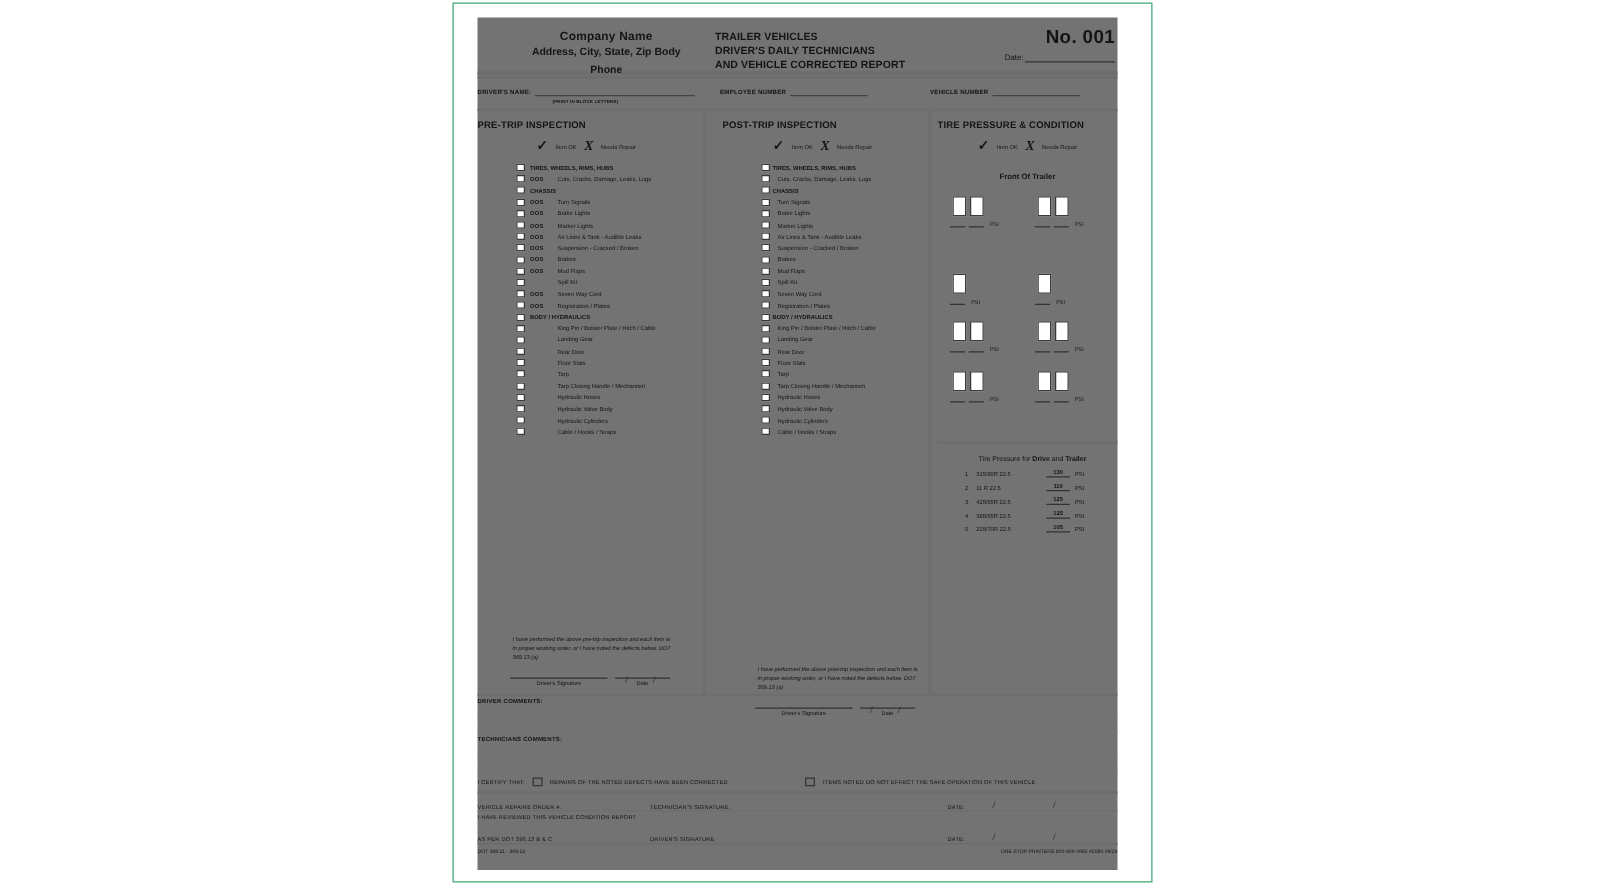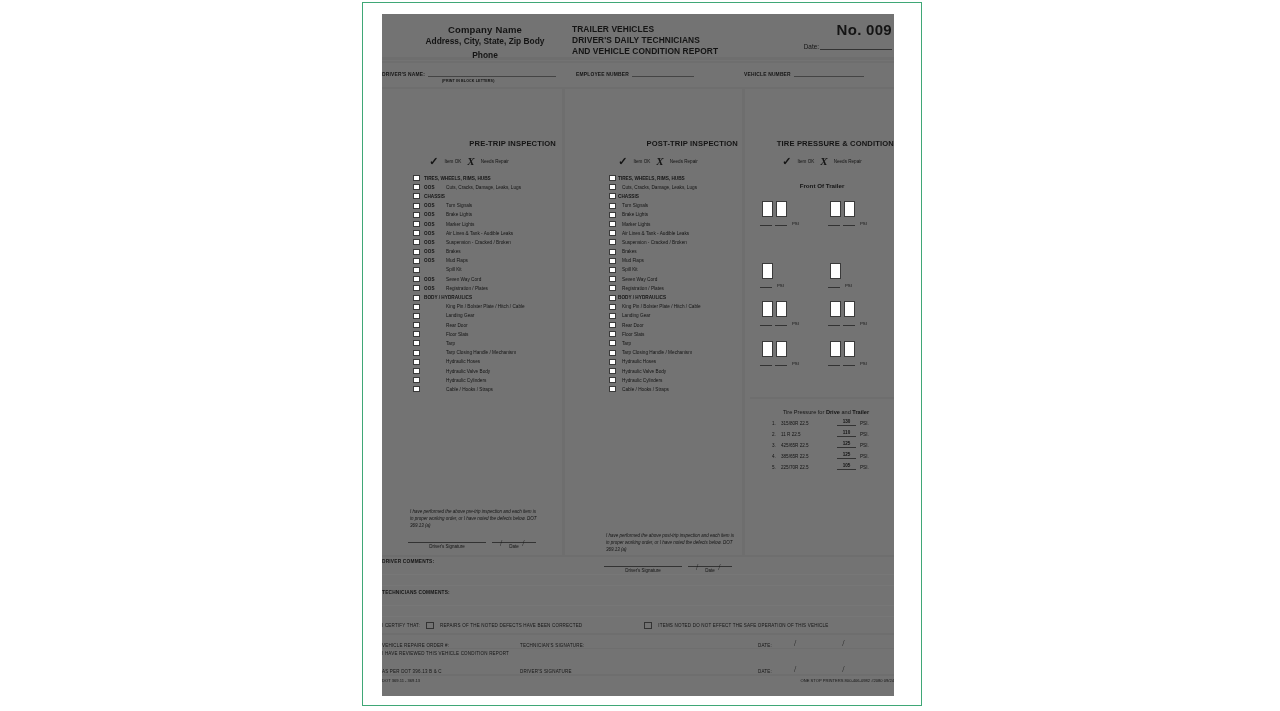--- a/index.html
+++ b/index.html
@@ -74,22 +74,22 @@
   }
   .colA { position: absolute; left: 0;     top: 0; width: 174px; height: 468px; }
   .colB { position: absolute; left: 196px; top: 0; width: 160px; height: 492px; }
   .colC { position: absolute; left: 368px; top: 0; width: 144px; height: 468px; }
 
   .vdiv { position: absolute; top: 0; width: 2.5px; background: #6e6e6e; height: 468px; }
   .vdiv.d1 { left: 180px; }
   .vdiv.d2 { left: 360px; }
 
   .col-title {
-    text-align: right; font-size: 7.6px; font-weight: bold;
-    padding-top: 6px; letter-spacing: .15px; margin-top: 44px;
+    text-align: left; font-size: 7.6px; font-weight: bold;
+    padding-top: 6px; letter-spacing: .15px;
   }
   .legend {
     display: flex; justify-content: center; align-items: center;
     gap: 6px; margin-top: 7px; height: 13px;
   }
   .legend .mk { font-size: 11px; font-weight: bold; line-height: 1; font-family: "Liberation Serif", serif;}
   .legend .mk.x { font-style: italic; }
   .legend .tx { font-size: 4.6px; }
 
   
@@ -181,24 +181,24 @@
 
     <div class="hdr">
       <div class="hdr-company">
         <div class="l1">Company Name</div>
         <div class="l2">Address, City, State, Zip Body</div>
         <div class="l3">Phone</div>
       </div>
       <div class="hdr-title">
         <div>TRAILER VEHICLES</div>
         <div>DRIVER'S DAILY TECHNICIANS</div>
-        <div>AND VEHICLE CONDITION REPORT</div>
+        <div>AND VEHICLE CORRECTED REPORT</div>
       </div>
       <div class="hdr-no">
-        <div class="num">No. 009</div>
+        <div class="num">No. 001</div>
         <div class="date-row">
           <span class="lbl">Date:</span>
           <span class="ln"></span>
         </div>
       </div>
     </div>
 
     <div class="rule-thick"></div>
     <div class="rule-thin"></div>
 

